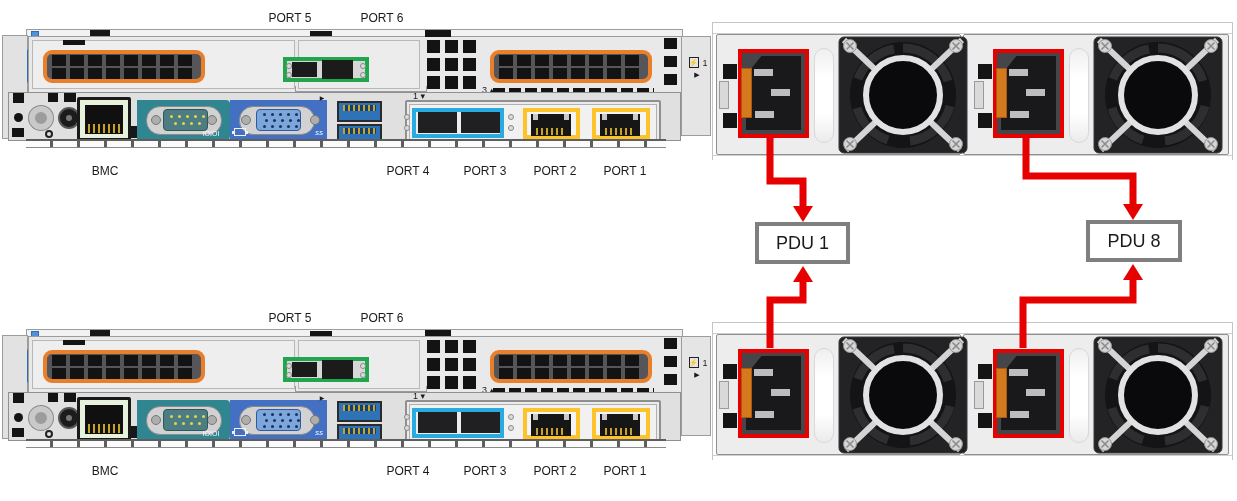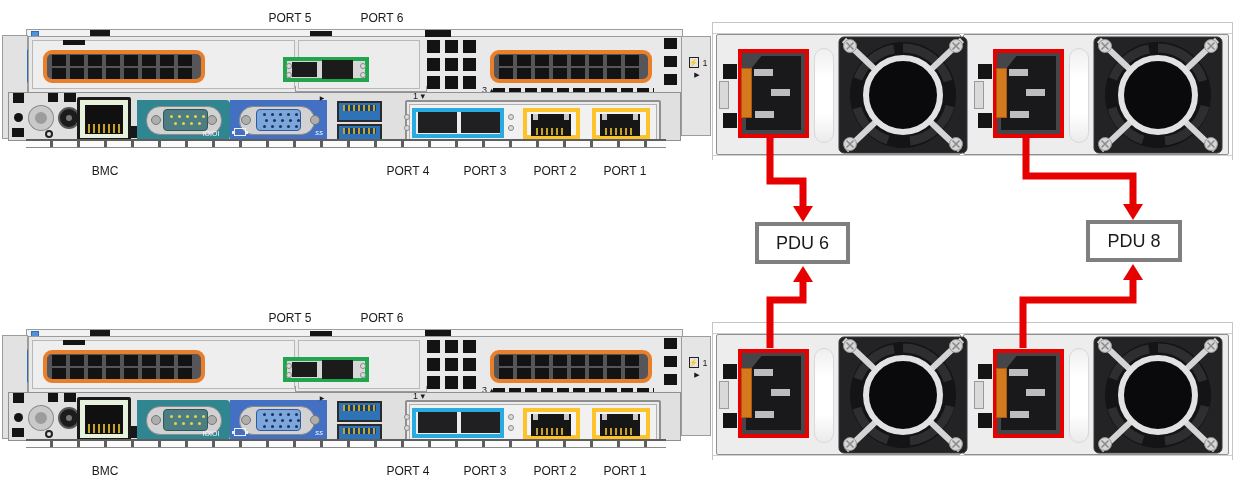--- a/index.html
+++ b/index.html
@@ -337,21 +337,21 @@
     <div class="pin" style="left:297px;top:88px"></div>
     <div class="olatch" style="left:283px;top:45px"></div>
     <div class="handle" style="left:356px;top:25px"></div>
     <svg style="left:380px;top:13px" width="130" height="118" viewBox="0 0 130 118">
         <use href="#fan"></use>
       </svg>
   </div>
 </div>
 
 <div class="pdu" style="left:755px;top:222px;width:95px;height:42px">
-  <span style="position:static">PDU 6</span>
+  <span style="position:static">PDU 1</span>
 </div>
 <div class="pdu" style="left:1086px;top:220px;width:96px;height:42px">
   <span style="position:static">PDU 8</span>
 </div>
 
 <svg class="overlay" width="1237" height="501" viewBox="0 0 1237 501">
   <g stroke="#e60000" stroke-width="7" fill="none">
     <path d="M770 137 V181 H803 V207"></path>
     <path d="M770 348 V300 H803 V281"></path>
     <path d="M1026 137 V176 H1133 V204"></path>

